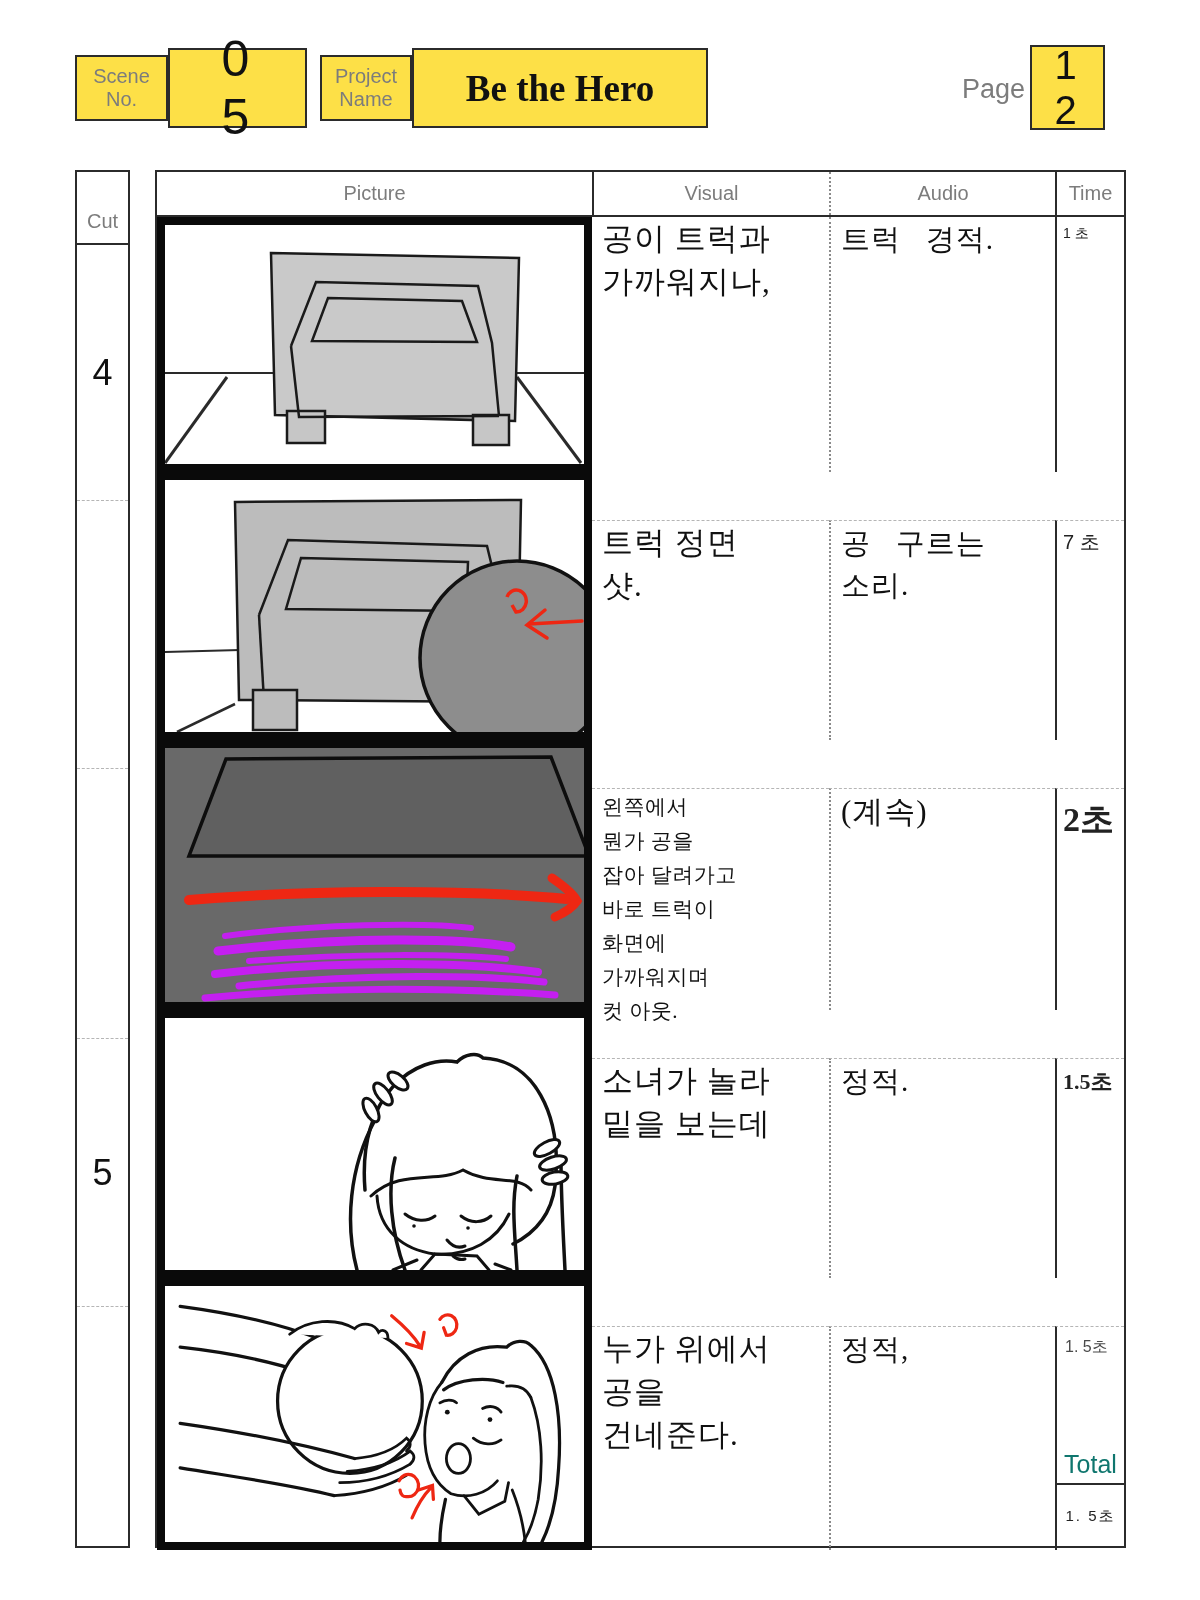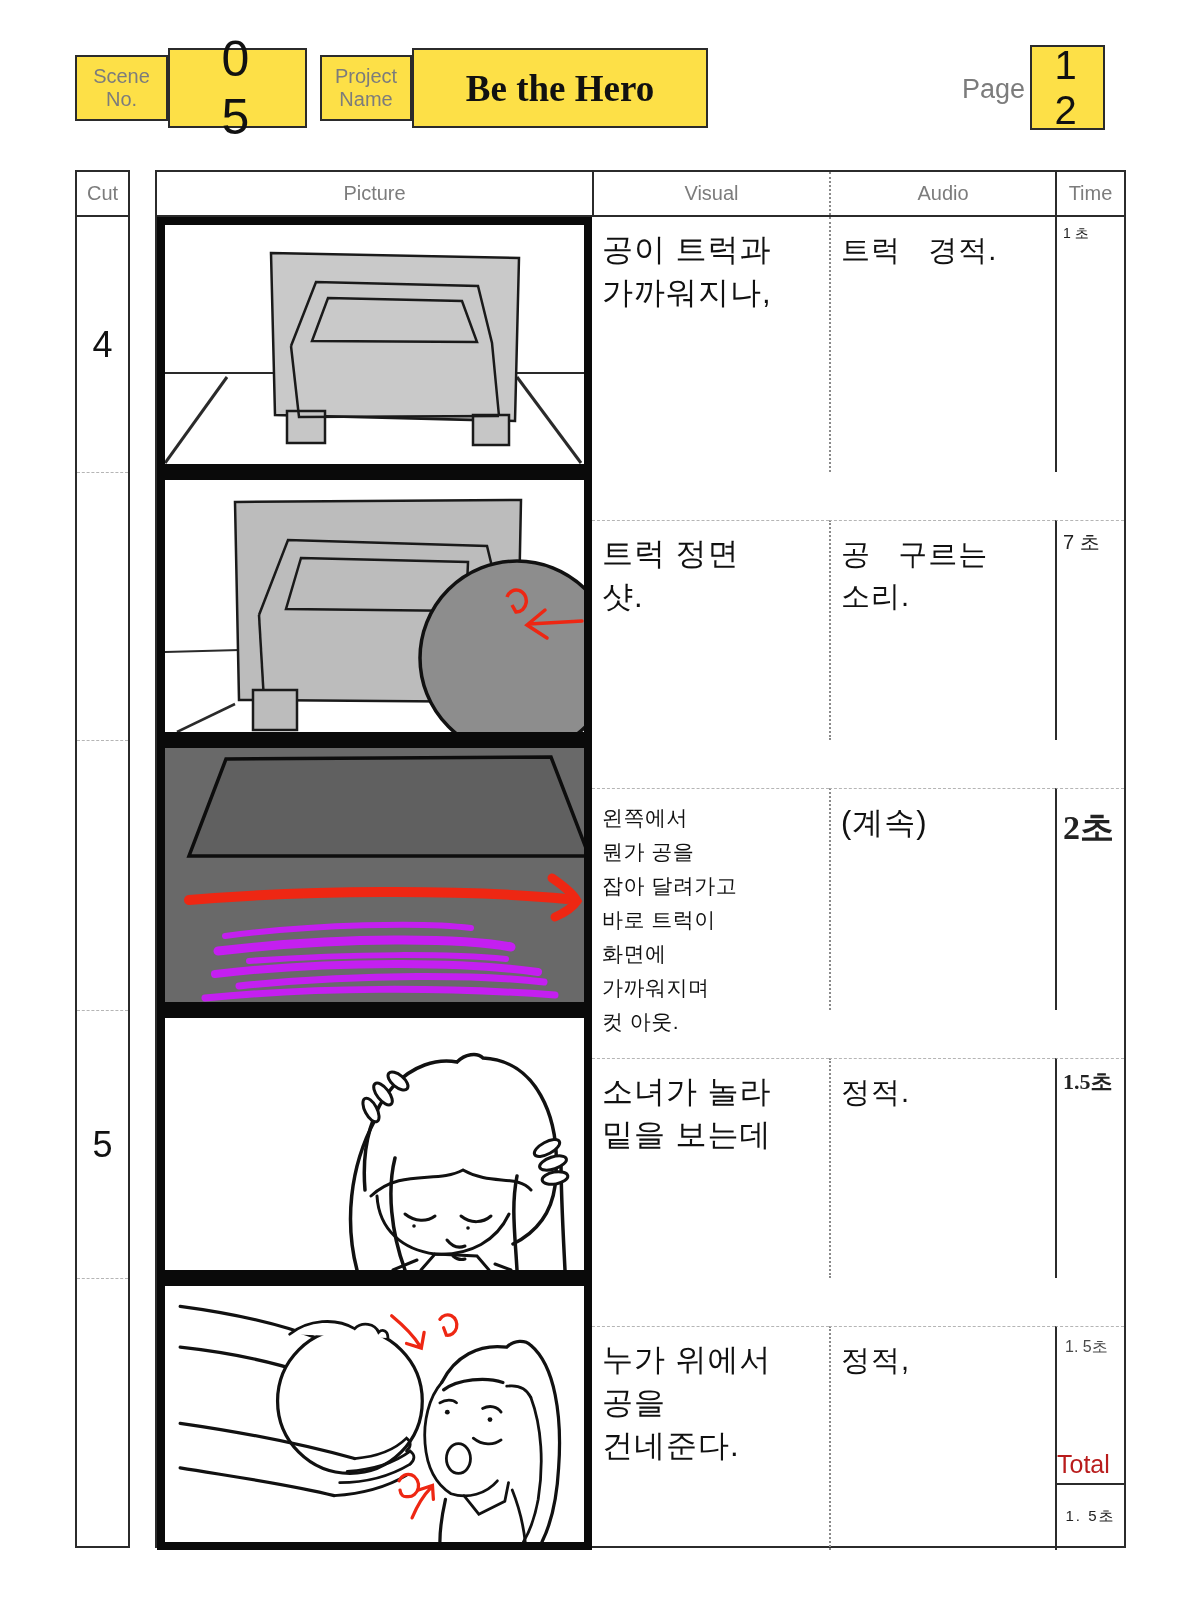--- a/index.html
+++ b/index.html
@@ -18,55 +18,55 @@
   .proj-name   { left:412px; top:48px; width:296px; height:80px; border-width:2.5px;
                  font-family:"Liberation Serif", serif; font-weight:bold; font-size:37px; }
   .page-label  { position:absolute; left:962px; top:74px; color:#7c7c7c; font-size:27px; }
   .page-num    { left:1030px; top:45px; width:75px; height:85px;
                  font-size:40px; letter-spacing:12px; padding-left:8px; }
 
   
   .cut-col { position:absolute; left:75px; top:170px; width:55px; height:1378px;
              border:2px solid #2b2b2b; background:#fff; }
   .cut-head { height:45px; border-bottom:2px solid #2b2b2b; color:#7c7c7c; font-size:20px;
-              display:flex; align-items:center; justify-content:center; }
+              display:flex; align-items:center; justify-content:center;margin-top:28px; }
   .cut-cell { display:flex; align-items:center; justify-content:center;
               font-size:36px; color:#111; }
   .cut-cell.sep { border-top:1px dashed #b5b5b5; }
 
   
   .tbl { position:absolute; left:155px; top:170px; width:971px; height:1378px;
          border:2px solid #2b2b2b; background:#fff; display:flex; flex-direction:column; }
   .thead { height:45px; display:flex; flex:0 0 auto; border-bottom:2px solid #2b2b2b; }
   .th { color:#7c7c7c; font-size:20px; display:flex; align-items:center; justify-content:center; }
   .c-pic { width:435px; flex:0 0 435px; }
   .c-vis { width:237px; flex:0 0 237px; }
   .c-aud { width:226px; flex:0 0 226px; }
   .c-tim { width:69px;  flex:1 1 auto; }
   .th.c-vis { border-left:2px solid #2b2b2b; }
   .th.c-aud { border-left:2px dotted #8a8a8a; }
   .th.c-tim { border-left:2px solid #2b2b2b; }
 
   .trow { display:flex; flex:0 0 auto; }
   .panel { width:435px; flex:0 0 435px; border:8px solid #0a0a0a; background:#fff; overflow:hidden; }
   .panel svg { display:block; width:100%; height:100%; }
-  .cell { padding:12px 10px; white-space:pre-wrap; }
+  .cell { padding:1px 10px; white-space:pre-wrap;font-family:Liberation Serif, serif; }
   .vis-cell { font-size:31px; line-height:1.38; letter-spacing:1px; }
   .vis-small { font-size:21px; line-height:1.62; letter-spacing:0.5px; }
   .aud-cell { font-size:29px; line-height:1.45; border-left:2px dotted #8a8a8a; letter-spacing:1px; }
   .aud-big { font-size:31px; }
   .tim-cell { border-left:2px solid #2b2b2b; padding:8px 4px 8px 6px; font-size:14px; color:#222; }
   .sep2 { border-top:1px dashed #b5b5b5;margin-top:48px; }
   .tim-r2 { font-size:20px; }
-  .tim-r3 { font-family:"Liberation Serif", serif; font-weight:bold; font-size:34px; padding-top:16px; }
+  .tim-r3 { font-family:"Liberation Serif", serif; font-weight:bold; font-size:34px; padding-top:8px; }
   .tim-r4 { font-family:"Liberation Serif", serif; font-weight:bold; font-size:22px; }
   .tim-r5 { font-size:16px; color:#4a4a4a; display:flex; flex-direction:column; padding:0; }
   .tim-r5 .tval { padding:10px 4px 0 8px; }
   .tim-r5 .spacer { flex:1 1 auto; }
-  .total-label { color:#b91c1c; font-size:25px; text-align:left; padding-bottom:4px; }
+  .total-label { color:#0f766e; font-size:25px; text-align:center; padding-bottom:4px; }
   .total-value { border-top:2px solid #2b2b2b; font-size:15px; color:#222; text-align:center;
                  padding:22px 0 24px 0; letter-spacing:2px; }
 </style>
 </head>
 <body>
 
 <div class="page">
 
   <div class="hbox hlabel scene-label">Scene
 No.</div>

